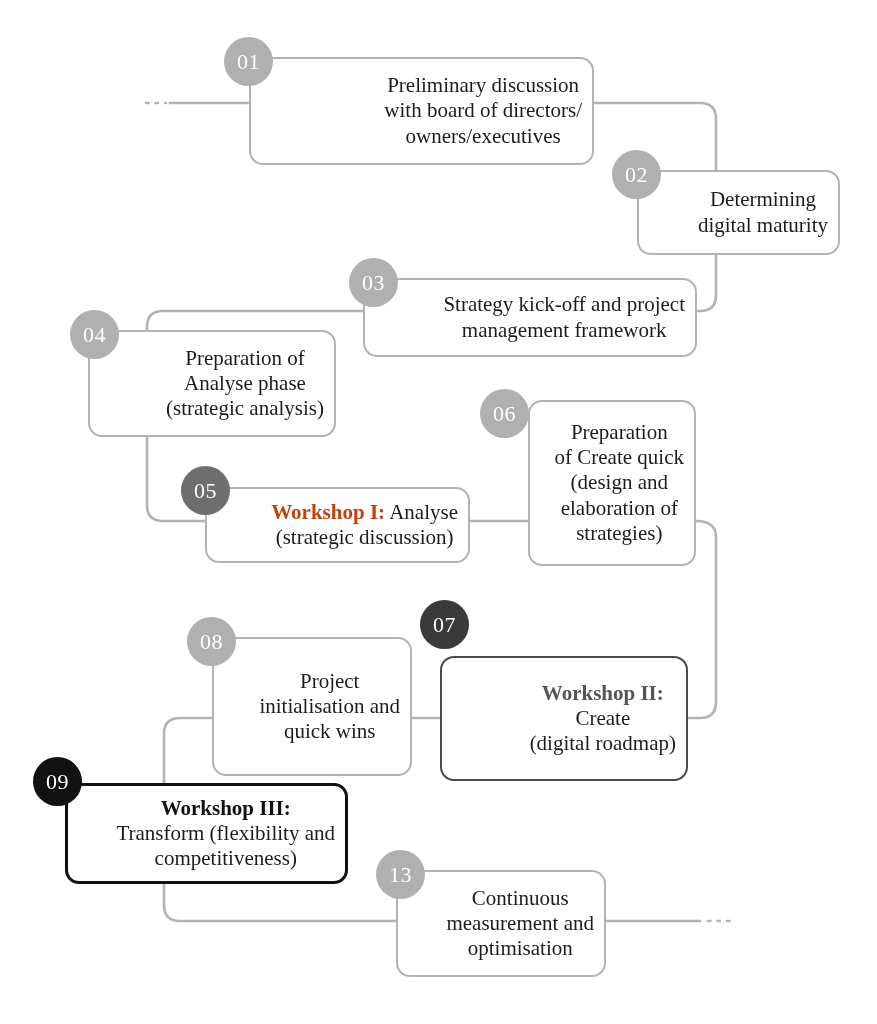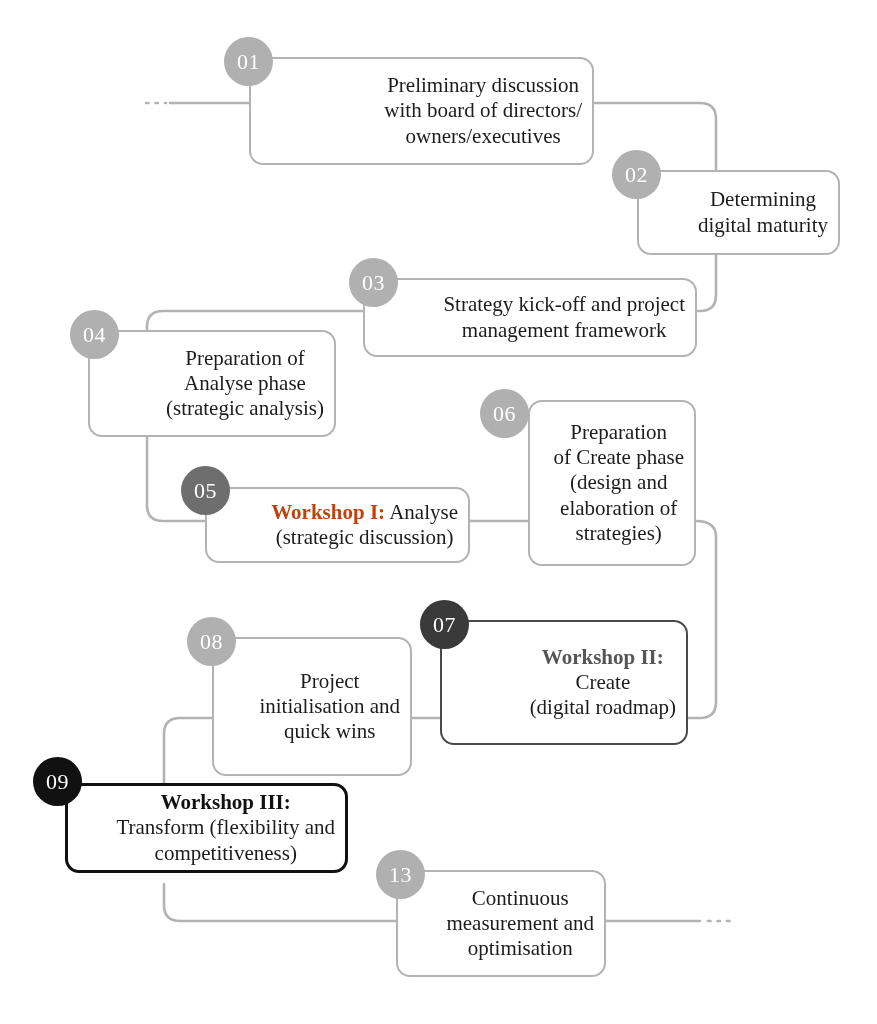--- a/index.html
+++ b/index.html
@@ -39,20 +39,21 @@
   }
   .node .txt {
     display: block;
     line-height: 1.20;
     padding: 0 10px;
     font-size: 21px;
   }
   .node.dark {
     border-color: #4a4a4a;
     border-width: 2.5px;
+    margin-top: 36px;
   }
   .node.darkest {
     border-color: #111111;
     border-width: 3px;
   }
   .badge {
     position: absolute;
     width: 49px;
     height: 49px;
     border-radius: 50%;
@@ -161,21 +162,21 @@
       <span>(strategic discussion)</span>
     </span>
   </div>
   <div class="badge mid" style="left:181px; top:466px;">
       <span>05</span>
     </div>
 
   <div class="node" style="left:528px; top:400px; width:168px; height:166px;">
     <span class="txt">
       <span>Preparation</span><br>
-      <span>of Create phase</span><br>
+      <span>of Create quick</span><br>
       <span>(design and</span><br>
       <span>elaboration of</span><br>
       <span>strategies)</span>
     </span>
   </div>
   <div class="badge" style="left:480px; top:389px;">
       <span>06</span>
     </div>
 
   <div class="node dark" style="left:440px; top:620px; width:248px; height:125px;">
@@ -193,21 +194,21 @@
     <span class="txt">
       <span>Project</span><br>
       <span>initialisation and</span><br>
       <span>quick wins</span>
     </span>
   </div>
   <div class="badge" style="left:187px; top:617px;">
       <span>08</span>
     </div>
 
-  <div class="node darkest" style="left:65px; top:783px; width:283px; height:90px;">
+  <div class="node darkest" style="left:65px; top:783px; width:283px; height:101px;">
     <span class="txt">
       <span class="lead black">Workshop III:</span><br>
       <span>Transform (flexibility and</span><br>
       <span>competitiveness)</span>
     </span>
   </div>
   <div class="badge black" style="left:33px; top:757px;">
       <span>09</span>
     </div>
 

